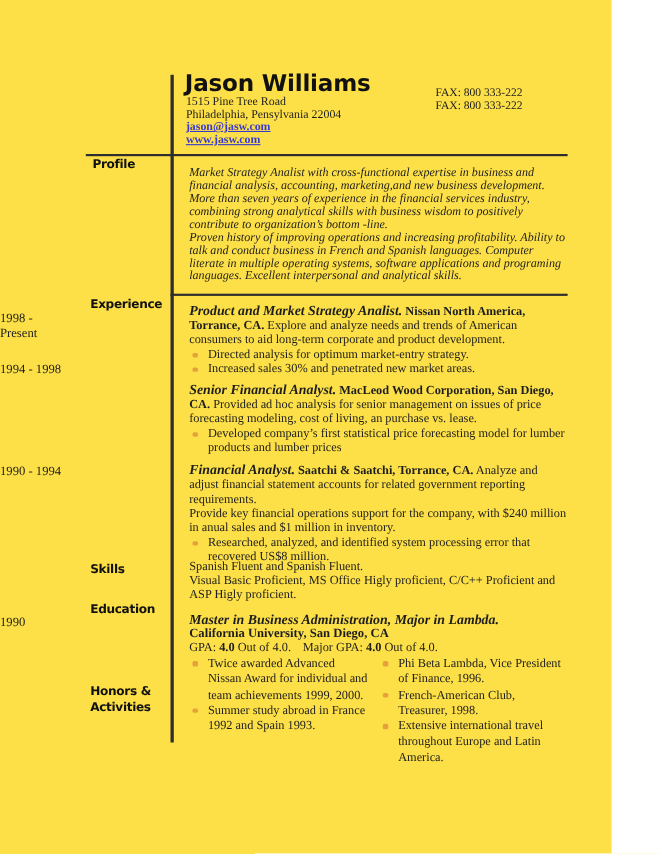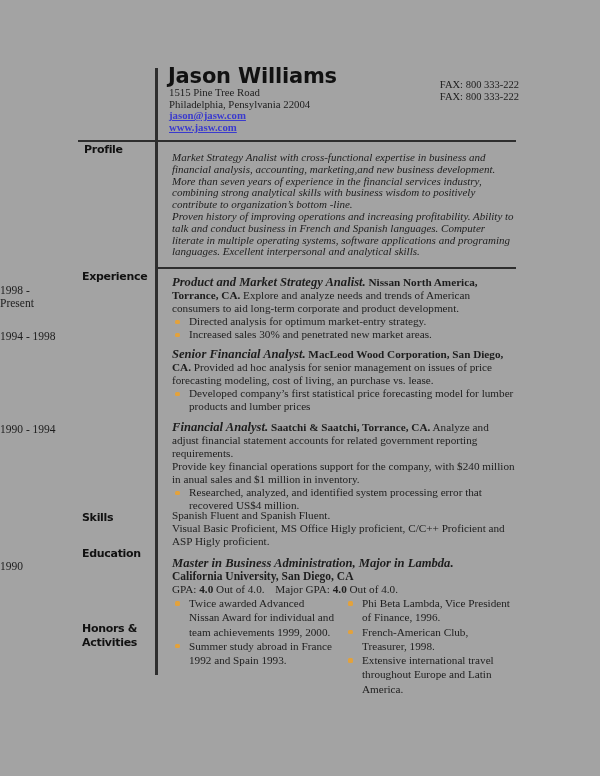--- a/index.html
+++ b/index.html
@@ -1,16 +1,16 @@
 <!DOCTYPE html>
 <html><head>
 <meta charset="utf-8">
 <style>
   html,body{margin:0;padding:0;background:#ffffff;}
-  .page{position:relative;width:600px;height:776px;background:#a3a3a3;overflow:hidden;
+  .page{position:relative;width:556px;height:776px;background:#fde047;overflow:hidden;
         font-family:"Liberation Serif", serif;color:#1d1d1d;}
 
   
   .vrule{position:absolute;left:155px;top:68px;width:3px;height:607px;background:#2e2e2e;}
   .hrule{position:absolute;height:2px;background:#2e2e2e;}
   .hrule.top{left:78px;top:140px;width:438px;}
   .hrule.exp{left:155px;top:267px;width:361px;}
 
   
   .name{position:absolute;left:168px;top:64px;font-family:"DejaVu Sans", sans-serif;
@@ -100,21 +100,21 @@
 
   <div class="dates" style="top:423px;">
     <div>1990 - 1994</div>
   </div>
   <div class="content job" style="top:421px;">
     <p><span class="job-title">Financial Analyst.</span>
       <span class="company">Saatchi &amp; Saatchi, Torrance, CA.</span>
       <span>Analyze and adjust financial statement accounts for related government reporting requirements.</span></p>
     <p>Provide key financial operations support for the company, with $240 million in anual sales and $1 million in inventory.</p>
     <ul class="blist">
-      <li>Researched, analyzed, and identified system processing error that recovered US$4 million.</li>
+      <li>Researched, analyzed, and identified system processing error that recovered US$8 million.</li>
     </ul>
   </div>
 
   <div class="slabel" style="top:511px;">Skills</div>
   <div class="content" style="top:509px;">
     <div>Spanish Fluent and Spanish Fluent.</div>
     <div>Visual Basic Proficient, MS Office Higly proficient, C/C++ Proficient and ASP Higly proficient.</div>
   </div>
 
   <div class="slabel" style="top:547px;">Education</div>

